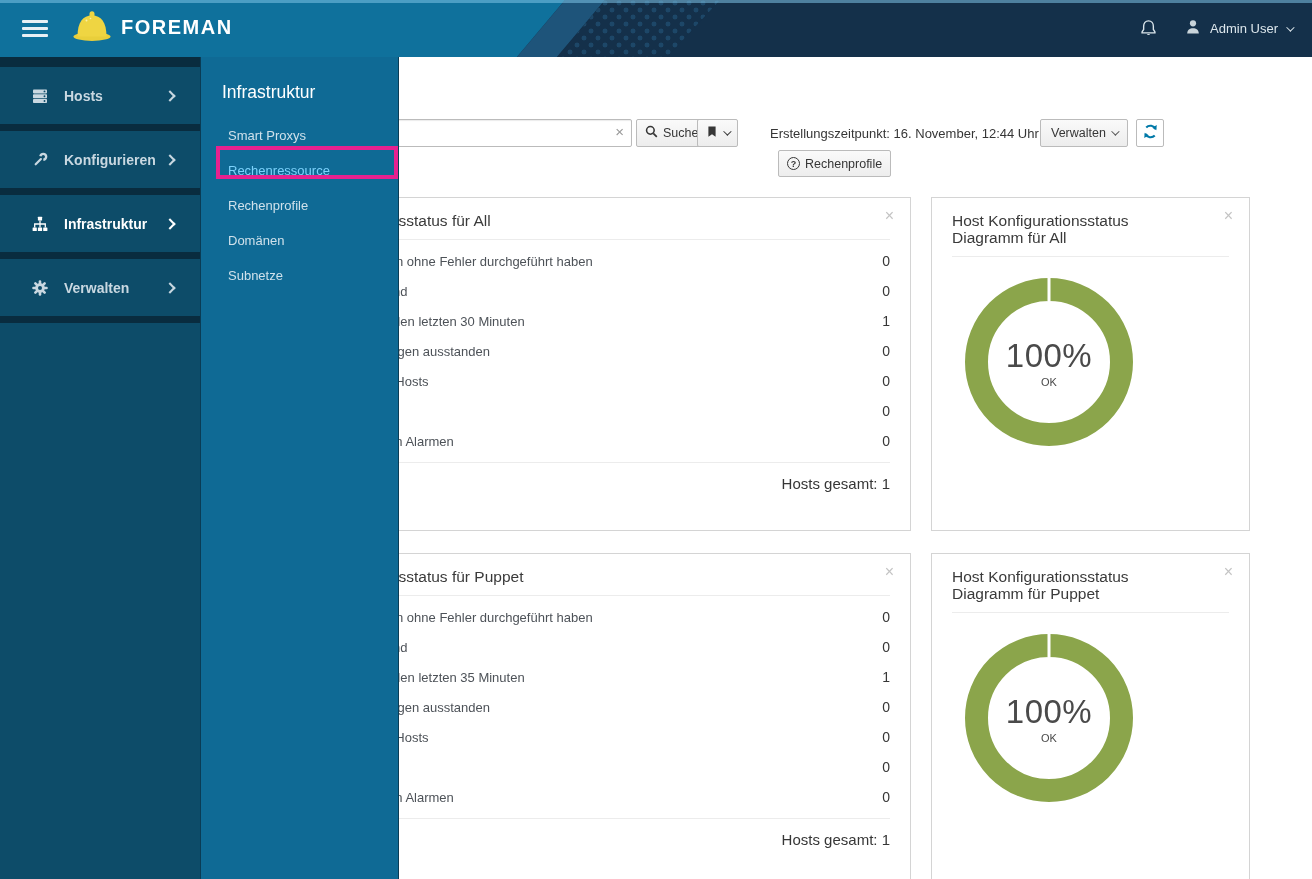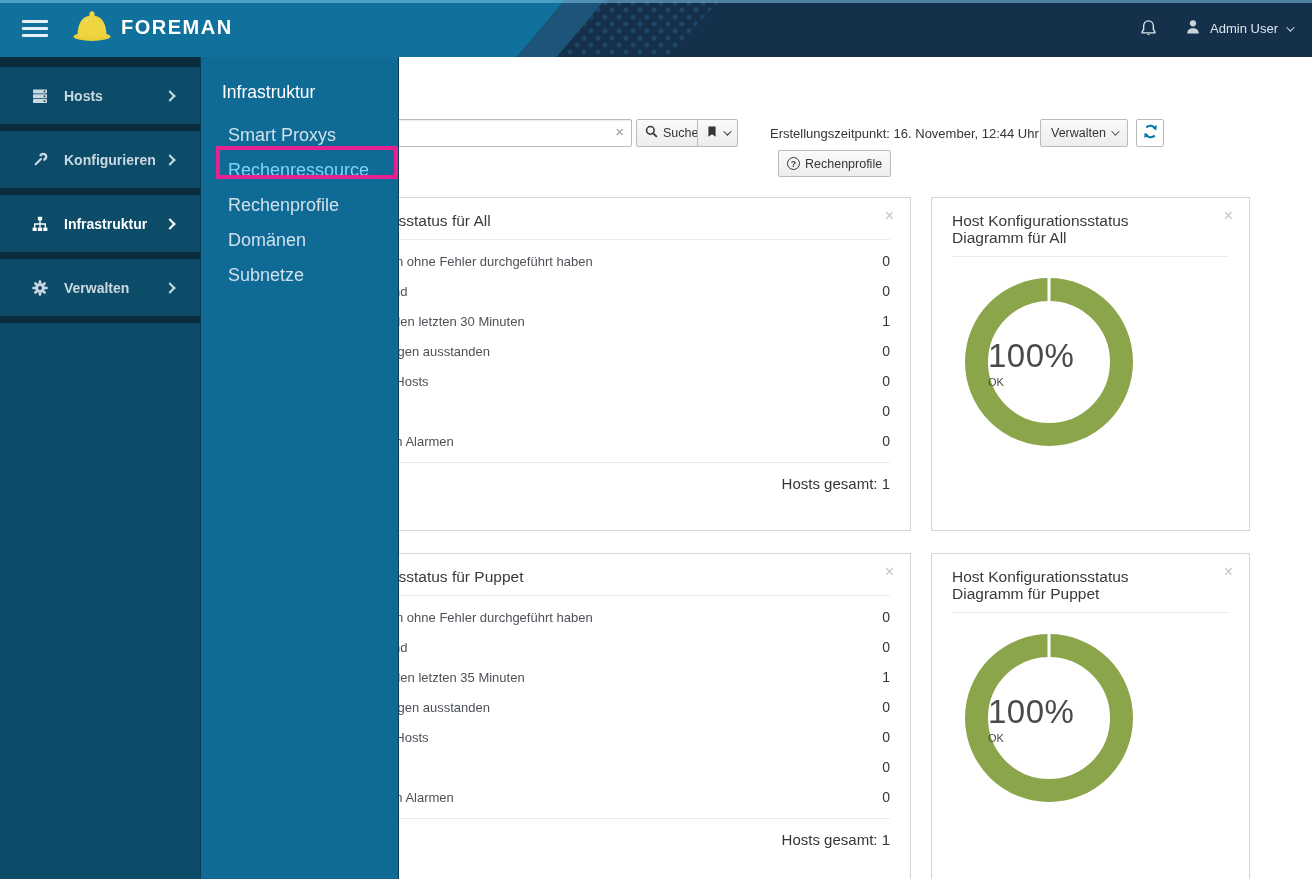--- a/index.html
+++ b/index.html
@@ -46,21 +46,21 @@
   .nav-label { margin-left:14px; font-size:14px; font-weight:600; }
   .nav-chevron { margin-left:auto; margin-right:26px; width:8px; height:8px;
                  border-top:2.4px solid currentColor; border-right:2.4px solid currentColor;
                  transform:rotate(45deg); }
 
   
   .flyout { position:absolute; left:200px; top:57px; width:199px; height:822px; background:#0f6a95;
             border-left:1px solid #0a3c55; border-right:1px solid #0a3c55; z-index:25; }
   .fly-title { padding:25px 0 0 21px; font-size:17.5px; font-weight:400; color:#fff; }
   .fly-list { margin-top:15px; list-style:none; }
-  .fly-item { display:block; height:35px; line-height:35px; padding-left:27px; font-size:18px;
+  .fly-item { display:block; height:35px; line-height:35px; padding-left:27px; font-size:13px;
               color:#cfe1eb; cursor:pointer; text-decoration:none; }
   .fly-item.highlight { color:#7dd3fc; text-decoration:underline; }
 
   
   .anno { position:absolute; left:216px; top:146px; width:182px; height:33px;
           border:4px solid #e7218f; z-index:40; pointer-events:none; }
 
   
   .toolbar-abs { position:absolute; z-index:1; }
   .search-wrap { left:250px; top:119px; width:382px; height:28px; }
@@ -95,21 +95,21 @@
   .status-rows { padding:6px 20px 0; }
   .srow { height:30px; display:flex; align-items:center; }
   .srow a { flex:1; font-size:13px; color:#4d5258; white-space:nowrap; text-decoration:none; cursor:pointer; }
   .srow .val { font-size:14px; color:#363636; }
   .total-row { margin:6px 20px 0; border-top:1px solid #ececec; padding-top:12px;
                text-align:right; font-size:15px; color:#363636; }
 
   
   .donut-wrap { position:absolute; left:33px; top:80px; width:214px; height:214px; }
   .donut { width:168px; height:168px; border:23px solid #8ba54b; border-radius:50%;
-           display:flex; flex-direction:column; justify-content:center; position:relative; }
+           display:flex; flex-direction:column; align-items:center; justify-content:center; position:relative; }
   .notch { position:absolute; top:-23px; left:50%; transform:translateX(-50%);
            width:3px; height:23px; background:#fff; }
   .pct { font-size:33px; font-weight:300; color:#4a4a4a; letter-spacing:.5px; }
   .okl { font-size:11px; color:#4a4a4a; margin-top:1px; }
 </style>
 </head>
 <body>
 
 <div id="app">
 

